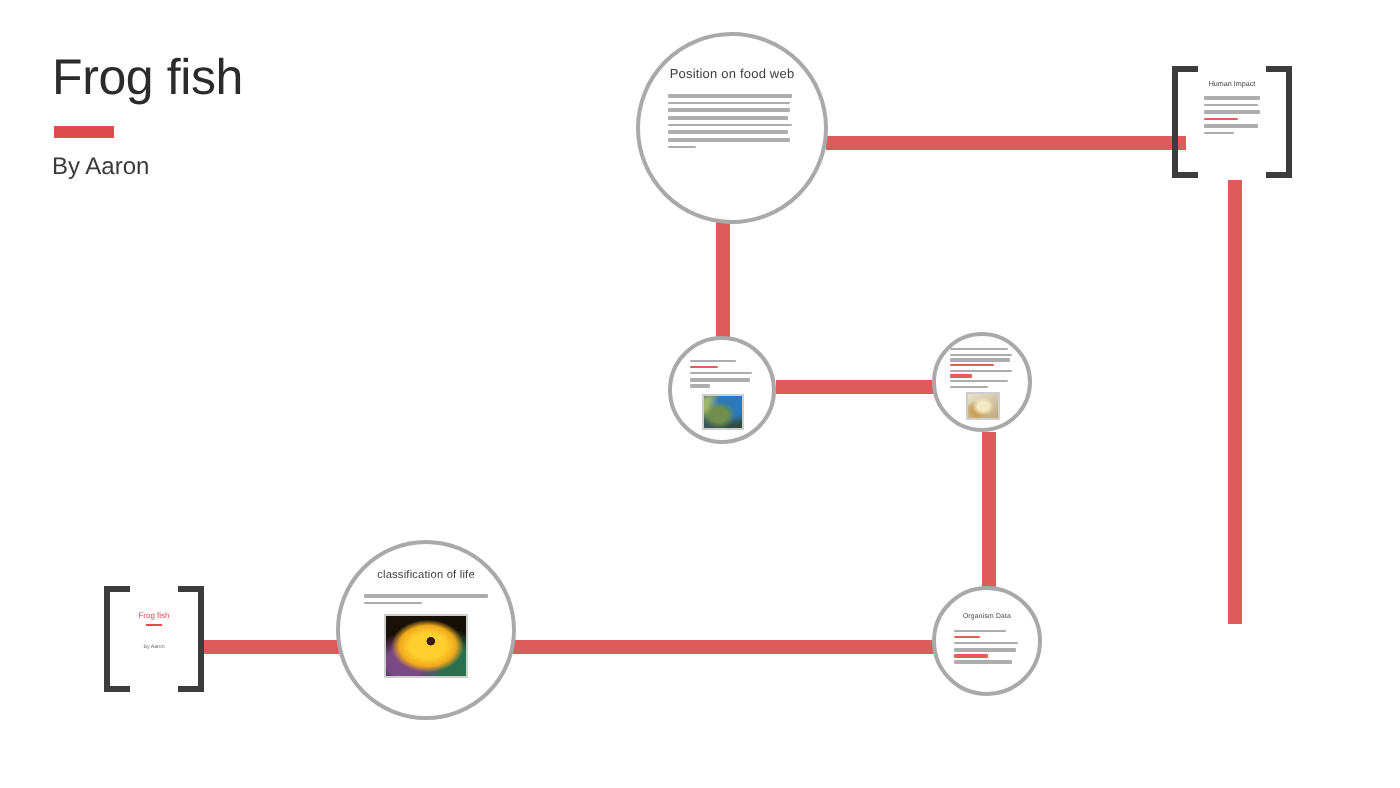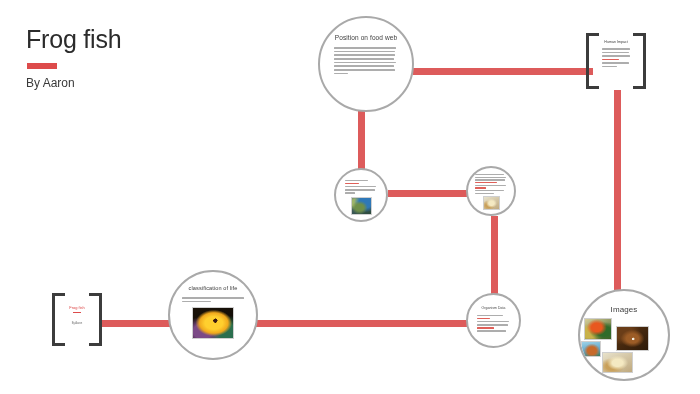--- a/index.html
+++ b/index.html
@@ -243,29 +243,20 @@
     <div class="blurtext" style="margin:5px 9px 0 9px;">
       <i style="width:78%; height:1.3px; margin-bottom:1.8px;"></i>
       <i class="hl" style="width:40%; height:1.3px; margin-bottom:1.8px;"></i>
       <i style="width:97%; height:1.3px; margin-bottom:1.8px;"></i>
       <i style="width:94%; height:1.3px; margin-bottom:1.8px;"></i>
       <i class="hl" style="width:52%; height:1.3px; margin-bottom:1.8px;"></i>
       <i style="width:88%; height:1.3px;"></i>
     </div>
   </div>
 
-  <div class="node-circle" style="left:578px; top:289px; width:92px; height:92px;">
-    <div class="node-title" style="font-size:8px; margin-top:14px;">Images</div>
-    <div style="position:relative; width:100%; height:58px;">
-      <div class="thumb ph-orangefish" style="position:absolute; left:4px;  top:4px;  width:26px; height:20px;"></div>
-      <div class="thumb ph-brownfish" style="position:absolute; left:36px; top:12px; width:31px; height:23px;"></div>
-      <div class="thumb ph-bluebg" style="position:absolute; left:1px;  top:27px; width:18px; height:14px;"></div>
-      <div class="thumb ph-hairy" style="position:absolute; left:22px; top:38px; width:29px; height:19px;"></div>
-    </div>
-  </div>
 
   <div class="bracket-frame" style="left:52px; top:293px; width:50px; height:53px;">
     <div class="br left"></div>
     <div class="br right"></div>
     <div class="bracket-body" style="text-align:center;">
       <div style="font-size:4px; color:#dd4b4b; margin-top:6px;">Frog fish</div>
       <div style="width:8px; height:1.5px; background:#dd4b4b; margin:1.5px auto;"></div>
       <div style="font-size:2.6px; color:#6a6a6a; margin-top:9px;">By Aaron</div>
     </div>
   </div>

